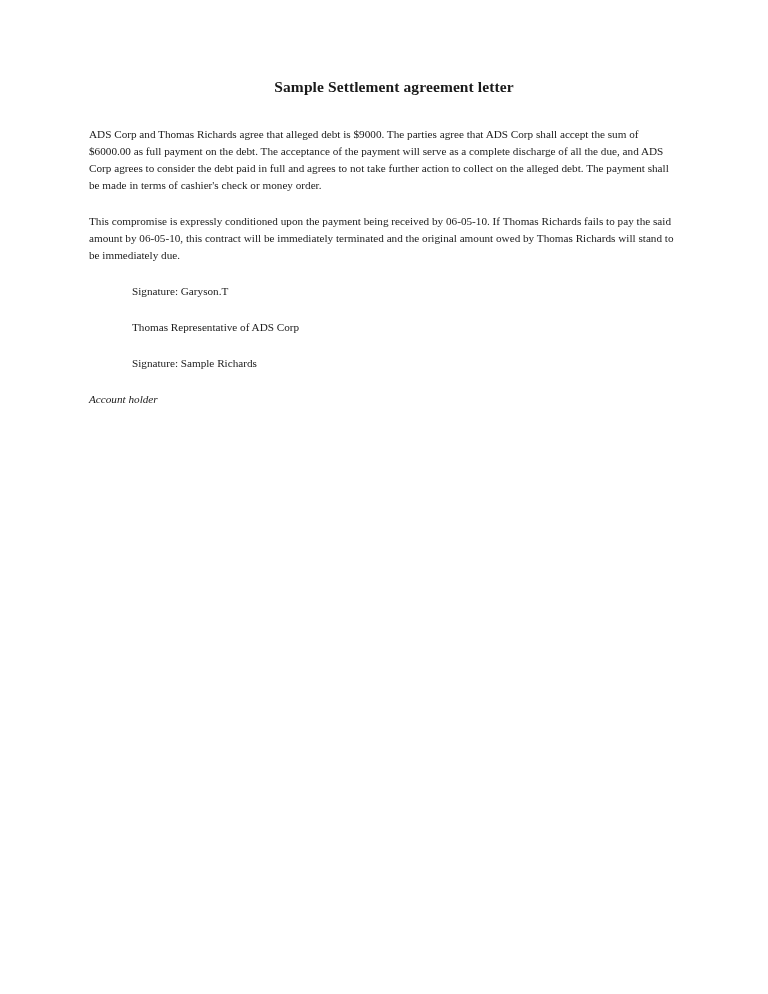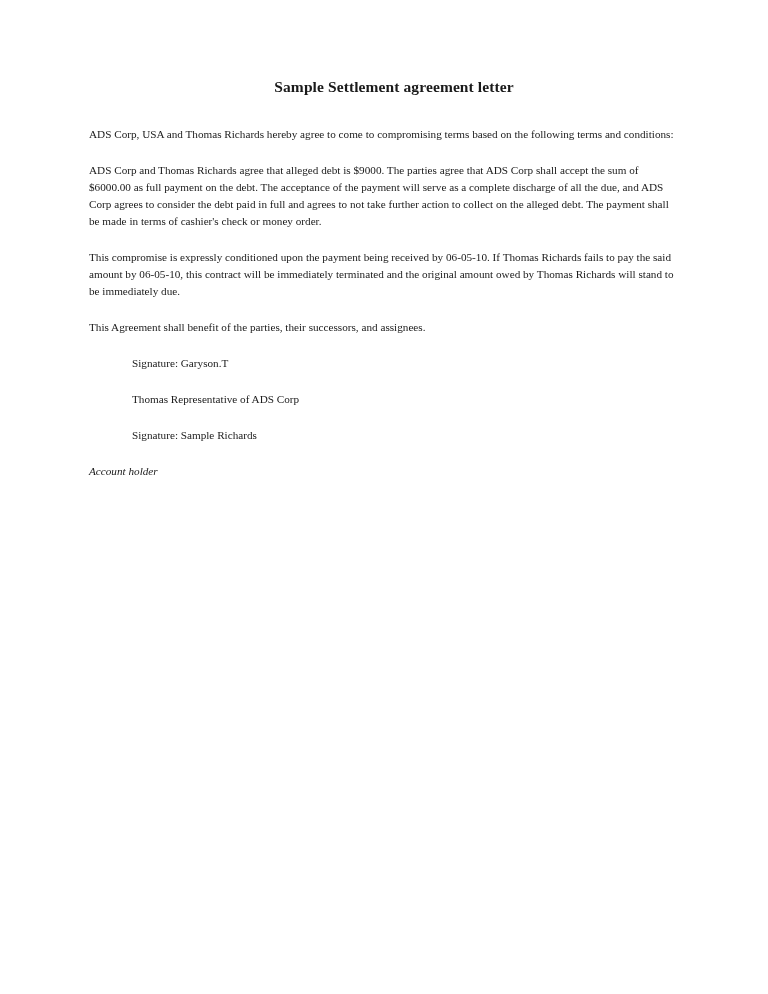--- a/index.html
+++ b/index.html
@@ -56,27 +56,25 @@
 </style>
 </head>
 <body>
 
 <div class="page">
   <div class="doc-body">
 
     <h1 class="doc-title">Sample Settlement agreement letter</h1>
 
 
-    <p class="para">ADS Corp, USA and Thomas Richards hereby agree to come to compromising terms based on the following terms and conditions:</p>
 
     <p class="para">ADS Corp and Thomas Richards agree that alleged debt is $9000. The parties agree that ADS Corp shall accept the sum of $6000.00 as full payment on the debt. The acceptance of the payment will serve as a complete discharge of all the due, and ADS Corp agrees to consider the debt paid in full and agrees to not take further action to collect on the alleged debt. The payment shall be made in terms of cashier's check or money order.</p>
 
     <p class="para">This compromise is expressly conditioned upon the payment being received by 06-05-10. If Thomas Richards fails to pay the said amount by 06-05-10, this contract will be immediately terminated and the original amount owed by Thomas Richards will stand to be immediately due.</p>
 
-    <p class="para">This Agreement shall benefit of the parties, their successors, and assignees.</p>
 
     <p class="para sig">Signature: Garyson.T</p>
 
     <p class="para sig">Thomas Representative of ADS Corp</p>
 
     <p class="para sig">Signature: Sample Richards</p>
 
     <p class="para last">Account holder</p>
 
   </div>

